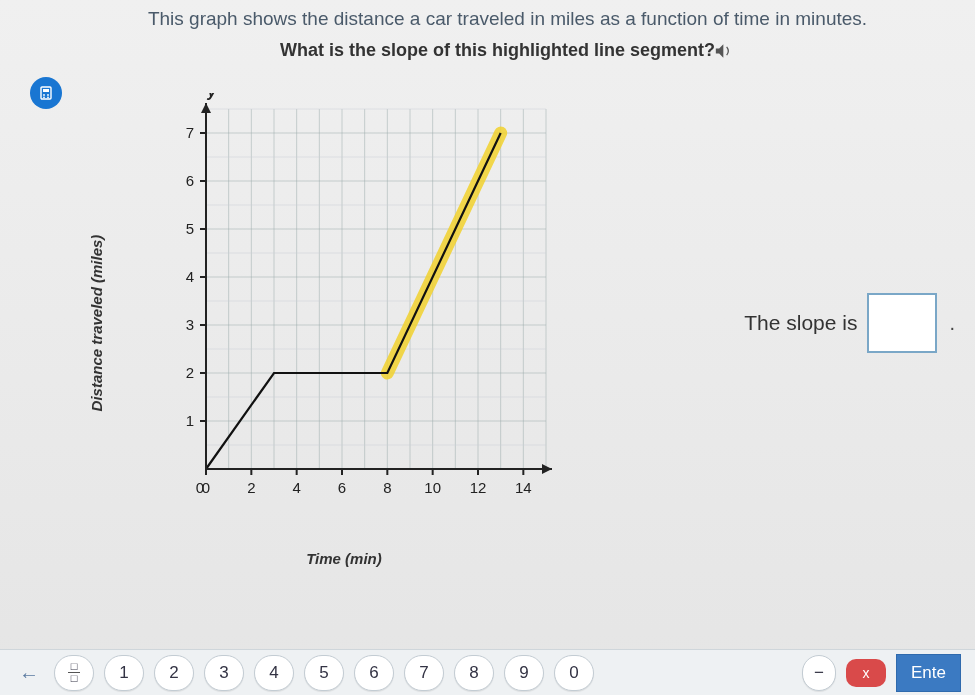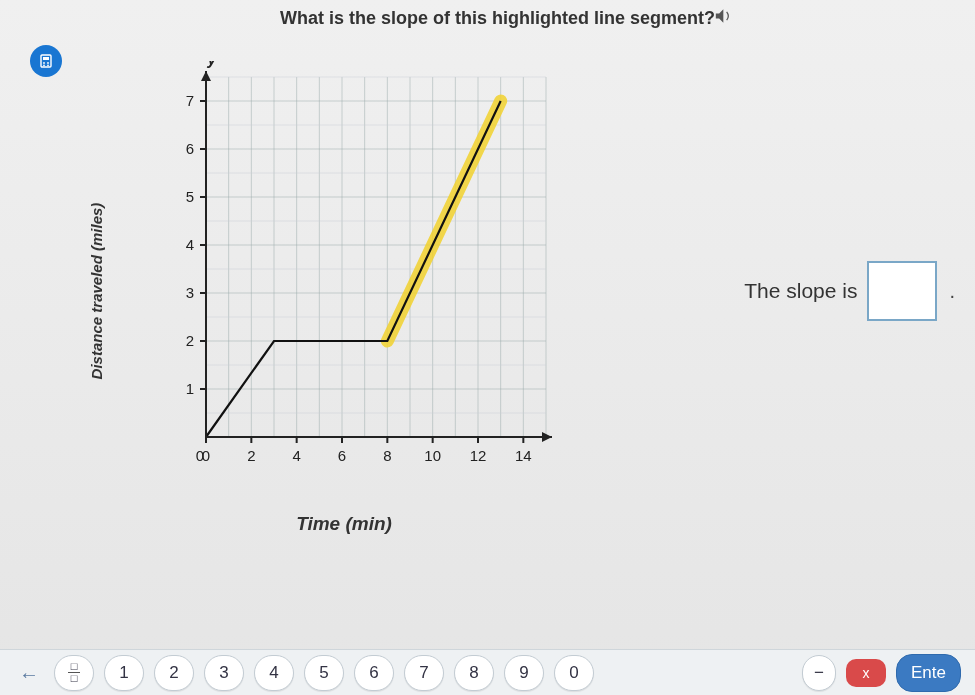--- a/index.html
+++ b/index.html
@@ -20,20 +20,21 @@
   .prompt1 {
     color: #4a5a6a;
     font-size: 19px;
     text-align: center;
     margin-bottom: 10px;
     margin-left: 40px;
   }
   .prompt2-row {
     display: flex;
     justify-content: center;
+    align-items: center;
     margin-bottom: 12px;
     margin-left: 40px;
   }
   .prompt2 {
     color: #333;
     font-size: 18px;
     font-weight: 600;
   }
   .speaker-icon {
     width: 20px; height: 16px;
@@ -76,21 +77,21 @@
     font-size: 15px;
     white-space: nowrap;
   }
   .x-axis-label {
     position: absolute;
     left: 50%; bottom: 6px;
     transform: translateX(-50%);
     font-style: italic;
     font-weight: 600;
     color: #333;
-    font-size: 19px;
+    font-size: 15px;
   }
   .plot-area {
     position: absolute;
     left: 66px; top: 20px;
     width: 390px; height: 420px;
   }
   .grid line { stroke: #9aa; stroke-width: 0.5; }
   .grid .minor { stroke: #c8cfd4; }
   .axis { stroke: #222; stroke-width: 2; }
   .tick-text { font-size: 15px; fill: #222; font-family: inherit; font-weight: 500; }
@@ -148,30 +149,31 @@
   .key.frac { font-size:14px; line-height:1; flex-direction:column; }
   .frac-top { border-bottom:1px solid #555; padding:0 3px; font-size:11px;}
   .frac-bot { padding:0 3px; font-size:11px;}
   .spacer { flex:1; }
   .delete-pill {
     background:#d94a4a; color:#fff; border-radius:10px;
     width:40px;height:28px;display:flex;align-items:center;justify-content:center;font-size:14px;
   }
   .enter-btn {
     background:#3b7ac2; color:#fff;
-    height:38px; padding:0 14px; border-radius:16px;
+    height:38px; padding:0 14px; border-radius:0;
     font-size:17px; display:flex; align-items:center;
     border:1px solid #2f6aad;
   }
 </style>
 </head>
 <body>
 
 <div class="page">
 
+  <div class="prompt1">This graph shows the distance a car traveled in miles as a function of time in minutes.</div>
 
   <div class="prompt2-row">
     <div class="prompt2">What is the slope of this highlighted line segment?</div>
     <span class="speaker-icon">
       <svg viewBox="0 0 24 18" width="20" height="16">
         <path d="M1 6 h4 l5 -5 v16 l-5 -5 h-4 z" fill="#555"></path>
         <path d="M14 4 q4 5 0 10" stroke="#555" stroke-width="1.5" fill="none"></path>
       </svg>
     </span>
   </div>

